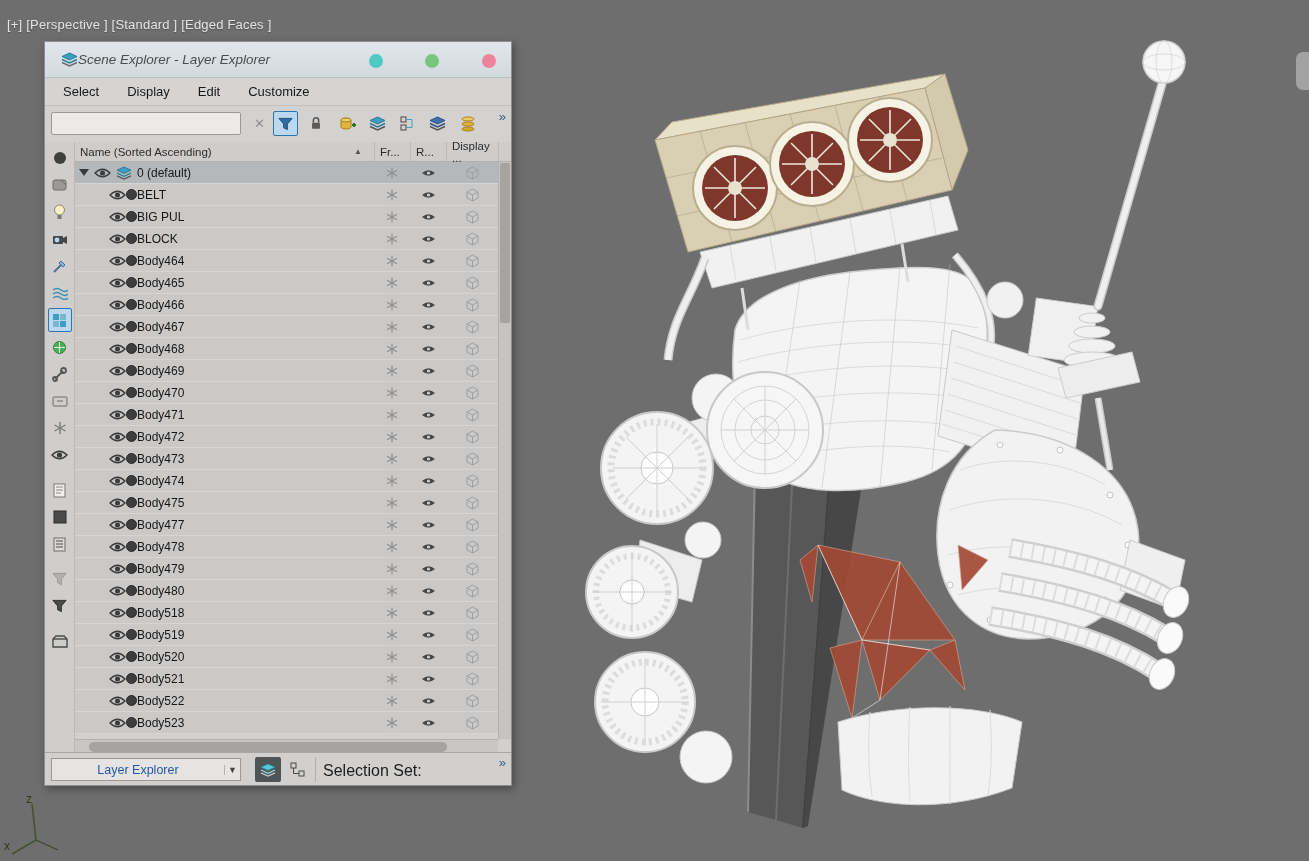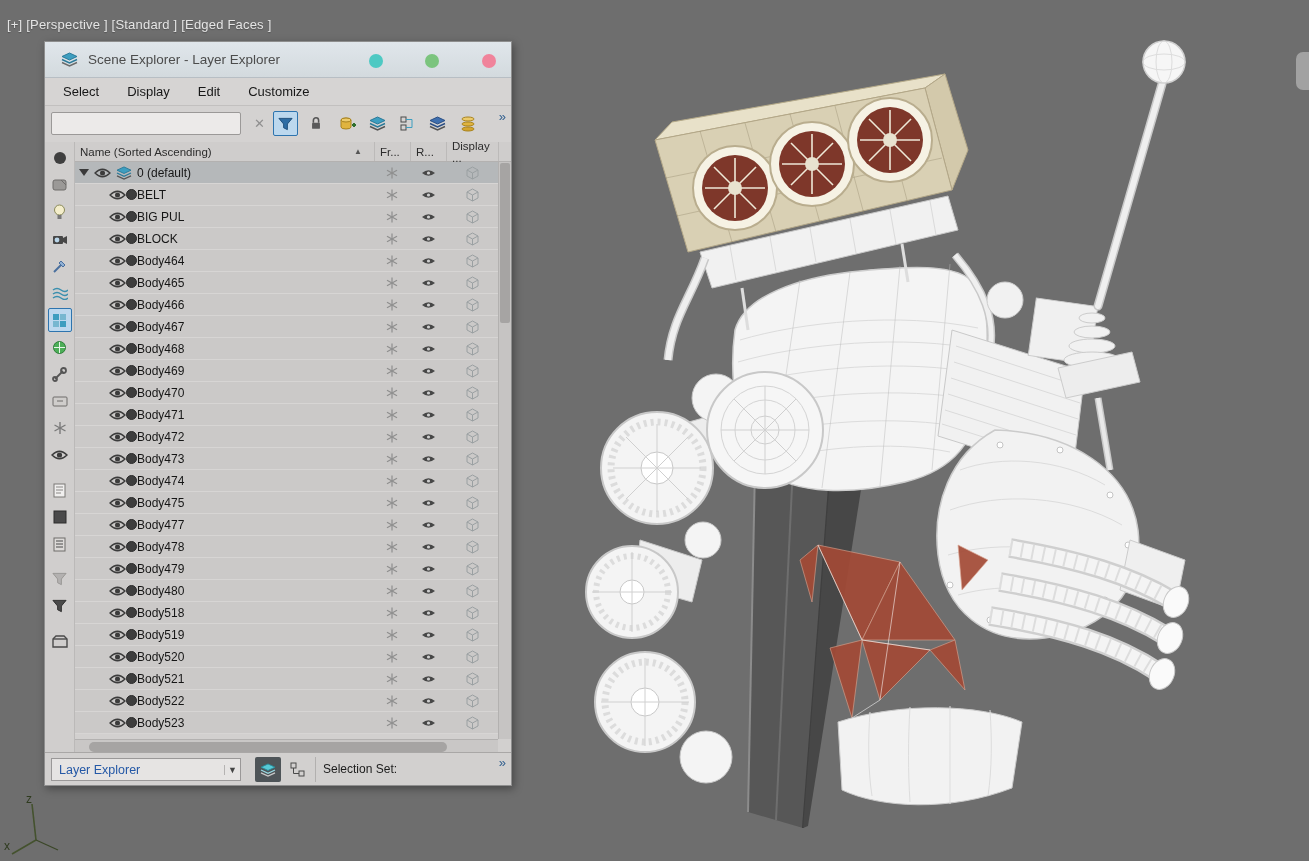--- a/index.html
+++ b/index.html
@@ -15,21 +15,21 @@
     background:#a2a2a2; border-radius:7px 0 0 7px; }
   #axis-gizmo { position:absolute; left:2px; top:790px; }
 
   
   #win { position:absolute; left:44px; top:41px; width:468px; height:745px;
     background:#d4d2d1; border:1px solid #8e8e8e; box-shadow:2px 3px 8px rgba(0,0,0,.35);
     font-size:12px; color:#1e1e1e; }
   #titlebar { position:absolute; left:0; top:0; right:0; height:36px;
     background:linear-gradient(#e0e6eb,#d3dade); border-bottom:1px solid #b7bec4;
     display:flex; align-items:center; padding-left:16px; }
-  #titlebar .title { margin-left:10px; color:#4c4c4c; font-size:13.5px; }
+  #titlebar .title { color:#4c4c4c; font-size:13.5px;font-style:italic; }
   .tdot { position:absolute; top:12px; width:14px; height:14px; border-radius:50%; }
 
   #menubar { position:absolute; left:0; top:36px; right:0; height:28px; background:#d6d4d3;
     display:flex; align-items:center; gap:0; border-bottom:1px solid #c2c0bf; }
   .menu-item { padding:4px 14px; font-size:13px; color:#171717; cursor:default; }
   #menubar .menu-item:first-child { margin-left:4px;text-align:center; }
 
   #searchbar { position:absolute; left:0; top:64px; right:0; height:36px; background:#d4d2d1;
     display:flex; align-items:center; }
   #search-input { position:absolute; left:6px; top:6px; width:190px; height:23px;
@@ -76,28 +76,28 @@
   #hscroll { position:absolute; left:0; right:13px; bottom:0; height:15px; background:#c9c7c6;
     border-top:1px solid #b3b1b0; }
   #hthumb { position:absolute; left:14px; top:2px; width:358px; height:10px; background:#a6a4a3;
     border-radius:5px; }
 
   
   #footer { position:absolute; left:0; bottom:0; right:0; height:33px; background:#d2d0cf;
     border-top:1px solid #a9a7a6; }
   #mode-combo { position:absolute; left:6px; top:5px; width:190px; height:23px;
     background:#e6e4e3; border:1px solid #9a9898; display:flex; align-items:center; }
-  #mode-combo .lbl { flex:1; padding-left:7px; color:#2458a6; font-size:12.5px; }
+  #mode-combo .lbl { flex:1; color:#2458a6; font-size:12.5px;text-align:center; }
   #mode-combo .arr { width:16px; text-align:center; border-left:1px solid #b5b3b2;
     color:#444; font-size:9px; }
   .ft-btn { position:absolute; top:4px; width:26px; height:25px; border-radius:2px;
     display:flex; align-items:center; justify-content:center; }
   .ft-btn.dark { background:#4e5458; }
   #ft-div { position:absolute; left:270px; top:4px; width:1px; height:25px; background:#b2b0af; }
-  #sel-set { position:absolute; left:278px; top:9px; font-size:12px; color:#1c1c1c; }
+  #sel-set { position:absolute; left:278px; top:9px; font-size:16px; color:#1c1c1c; }
   #ft-overflow { position:absolute; right:5px; top:2px; color:#33608f; font-size:13px; }
 </style>
 </head>
 <body>
 
 <div id="stage">
 
   <div style="position:absolute;inset:0;">
     <svg id="engine-svg" width="1309" height="861" viewBox="0 0 1309 861">
 

